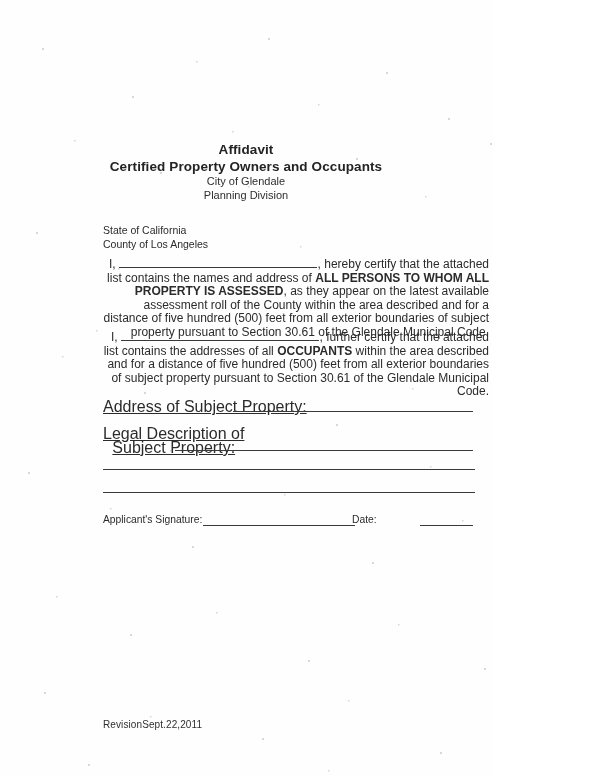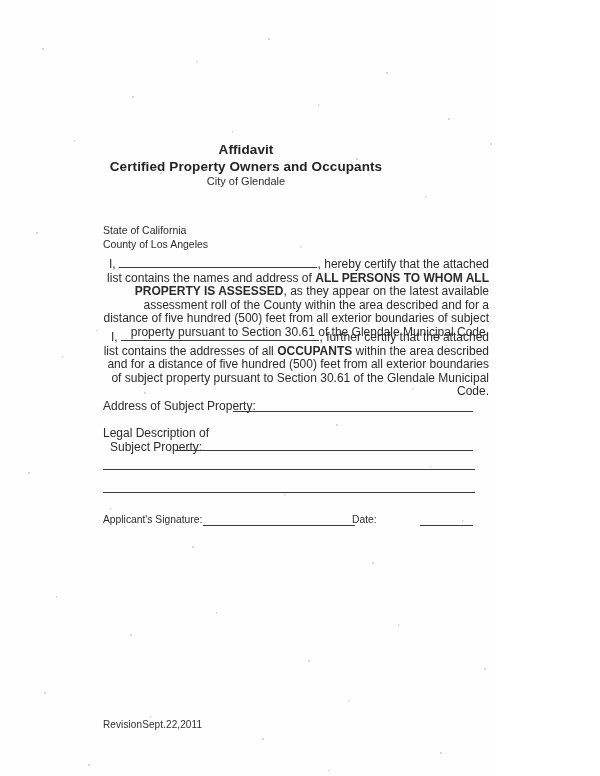--- a/index.html
+++ b/index.html
@@ -91,23 +91,24 @@
     display: inline-block;
     width: 198px;
     border-bottom: 1px solid #3a3a3a;
     height: 9px;
     margin: 0 1px 0 3px;
     vertical-align: baseline;
   }
 
   .field-row {
     position: absolute;
-    font-size: 12px;
+    font-size: 16px;
     line-height: 13.6px;
     color: #2b2b2b;
+    text-decoration: underline;
   }
   #field-address { left: 103px; top: 400px; }
   #field-legal   { left: 103px; top: 427px; text-align: center; }
 
   .rule {
     position: absolute;
     border-bottom: 1px solid #3a3a3a;
     height: 0;
   }
   #rule-address { left: 233px; top: 411px; width: 240px; }
@@ -194,20 +195,21 @@
         <rect x="96" y="330" width="1.5" height="1.5"></rect>
     </g>
   </svg>
 
   <div id="scan-edge"></div>
 
   <div class="title-block">
     <div class="title-main">Affidavit</div>
     <div class="title-main">Certified Property Owners and Occupants</div>
     <div class="title-sub">City of Glendale</div>
+    <div class="title-sub">Planning Division</div>
   </div>
 
   <div class="jurisdiction">
     <div>State of California</div>
     <div>County of Los Angeles</div>
   </div>
 
   <div class="para" id="para-assessed">
     <span>I,</span><span class="inline-blank"></span><span>, hereby certify that the attached list contains the names and address of </span><b>ALL PERSONS TO WHOM ALL PROPERTY IS ASSESSED</b><span>, as they appear on the latest available assessment roll of the County within the area described and for a distance of five hundred (500) feet from all exterior boundaries of subject property pursuant to Section 30.61 of the Glendale Municipal Code.</span>
   </div>

